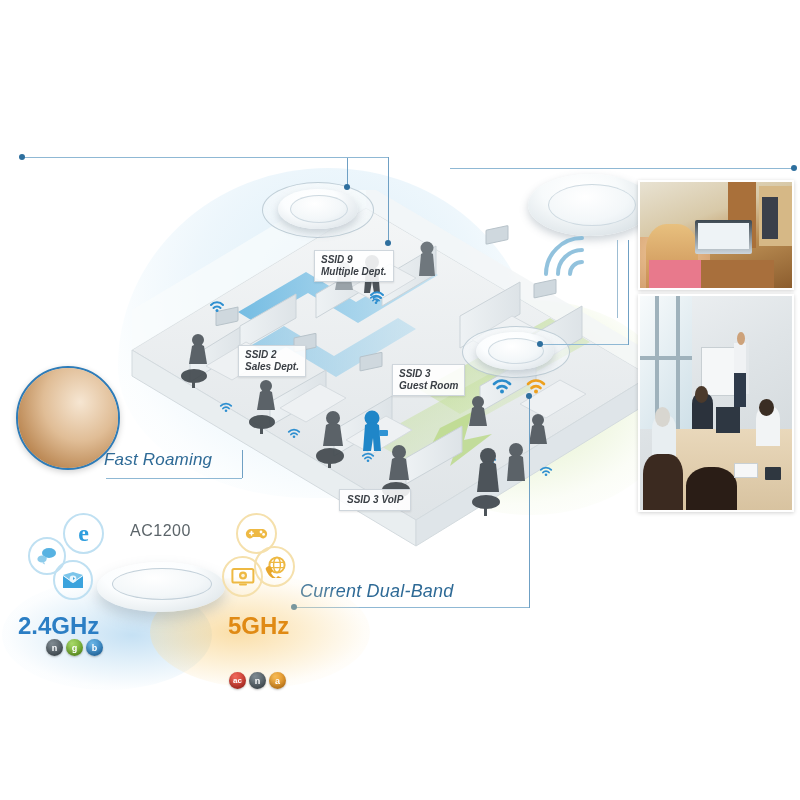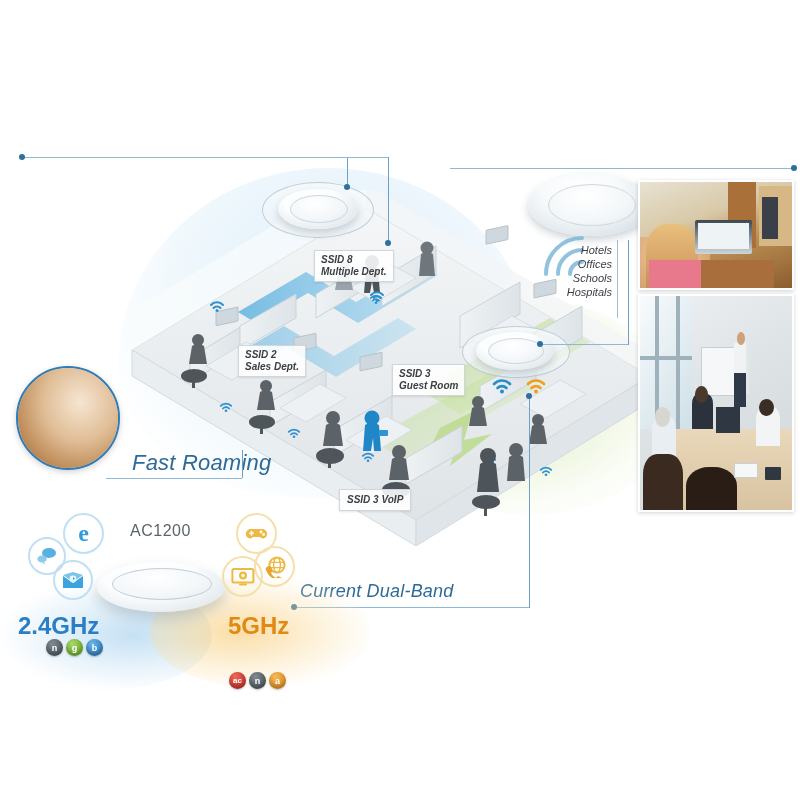--- a/index.html
+++ b/index.html
@@ -297,26 +297,20 @@
   <div class="apinner" style="left:548px;top:184px;width:86px;height:40px;"></div>
 
   <svg class="wifiic" style="left:540px;top:232px" width="46" height="46" viewBox="0 0 46 46">
     <g fill="none" stroke="#7fb8d8" stroke-width="4" stroke-linecap="round" opacity=".85">
       <path d="M42,6 a36,36 0 0 0 -36,36"></path>
       <path d="M42,18 a24,24 0 0 0 -24,24"></path>
       <path d="M42,30 a12,12 0 0 0 -12,12"></path>
     </g>
   </svg>
 
-  <div class="hospt" style="left:540px;top:243px;width:72px;">
-    <div>Hotels</div>
-    <div>Offices</div>
-    <div>Schools</div>
-    <div>Hospitals</div>
-  </div>
   <div class="lvert" style="left:617px;top:240px;height:78px;background:#9dbdd3;"></div>
 
   <div class="photo" style="left:638px;top:180px;width:152px;height:106px;">
     <div class="px" style="left:0;top:0;width:100%;height:100%;
       background:linear-gradient(160deg,#e8e2d2 0%,#d8c9a8 35%,#b98c52 62%,#8c5d2e 100%);"></div>
     <div class="px" style="left:58%;top:0;width:18%;height:62%;background:#a9703a;"></div>
     <div class="px" style="left:78%;top:4%;width:22%;height:56%;background:#d6b886;"></div>
     <div class="px" style="left:0;top:52%;width:46%;height:48%;
       background:radial-gradient(ellipse at 40% 30%,#f0c89a,#cf9a6a);"></div>
     <div class="px" style="left:4%;top:40%;width:34%;height:60%;
@@ -375,32 +369,32 @@
   <div class="ldot" style="left:385px;top:240px;"></div>
 
   <div class="leader" style="left:450px;top:168px;width:344px;"></div>
   <div class="ldot" style="left:791px;top:165px;"></div>
 
   <div class="lvert" style="left:630px;top:240px;height:0px;"></div>
   <div class="leader" style="left:540px;top:344px;width:88px;"></div>
   <div class="lvert" style="left:628px;top:240px;height:105px;"></div>
   <div class="ldot" style="left:537px;top:341px;"></div>
 
-  <div class="hd" style="left:132px;top:450px;font-size:22px;">Fast Roaming</div>
+  <div class="hd" style="left:104px;top:450px;font-size:17px;">Fast Roaming</div>
   <div class="leader" style="left:106px;top:478px;width:136px;"></div>
   <div class="lvert" style="left:242px;top:450px;height:28px;"></div>
 
   <div class="hd" style="left:300px;top:581px;font-size:18px;">Current Dual-Band</div>
   <div class="leader" style="left:294px;top:607px;width:236px;"></div>
   <div class="ldot" style="left:291px;top:604px;"></div>
   <div class="lvert" style="left:529px;top:396px;height:212px;"></div>
   <div class="ldot" style="left:526px;top:393px;"></div>
 
   <div class="lbl" style="left:314px;top:250px;">
-    <div>SSID 8</div>
+    <div>SSID 9</div>
     <div>Multiple Dept.</div>
   </div>
 
   <div class="lbl" style="left:238px;top:345px;">
     <div>SSID 2</div>
     <div>Sales Dept.</div>
   </div>
 
   <div class="lbl" style="left:392px;top:364px;">
     <div>SSID 3</div>

